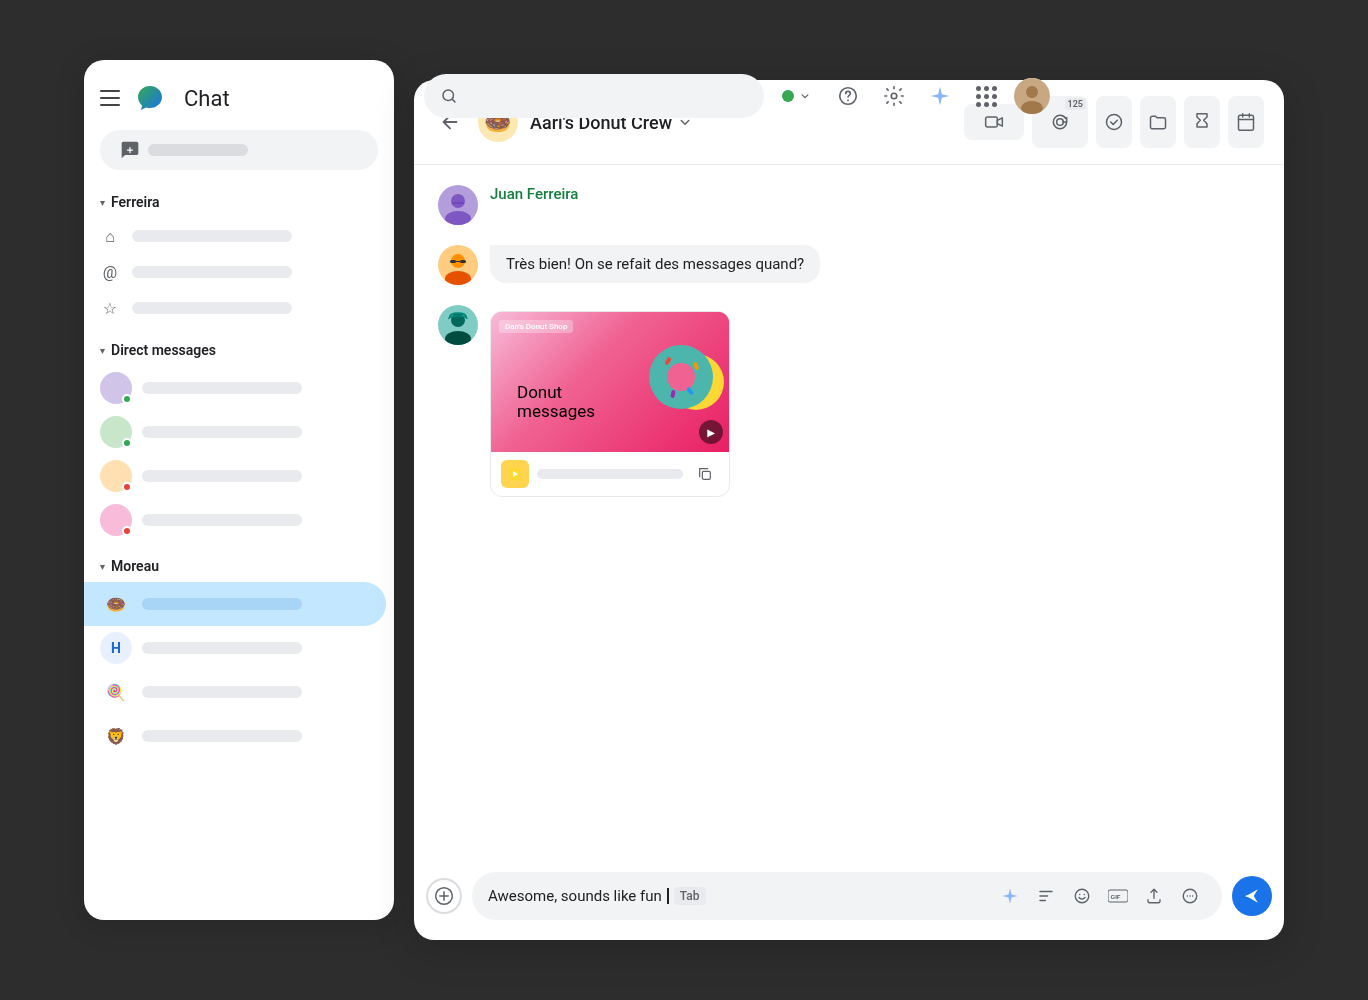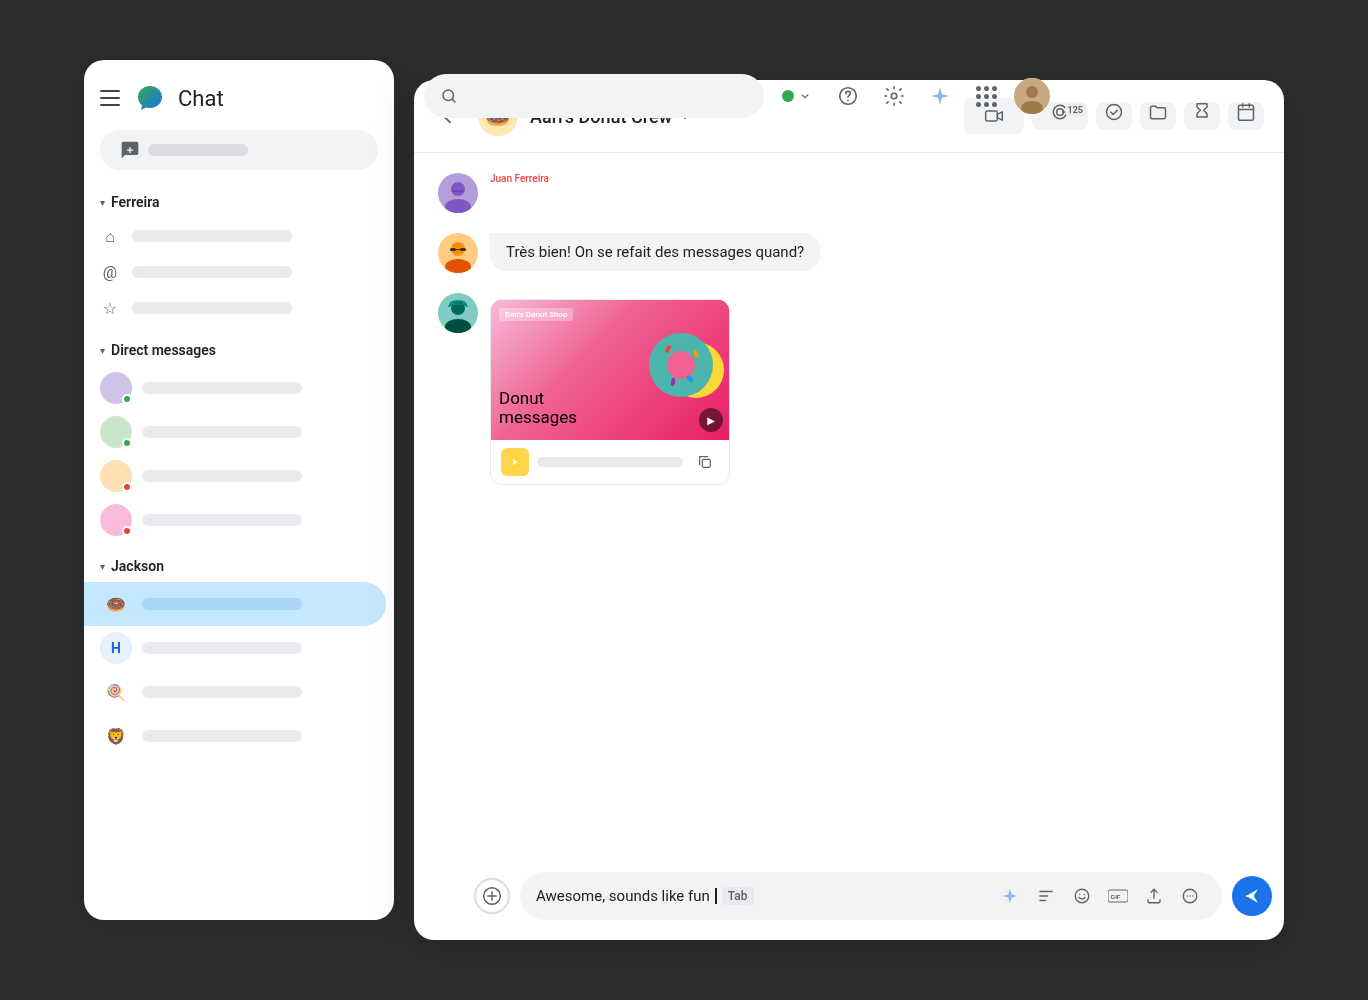--- a/index.html
+++ b/index.html
@@ -57,21 +57,21 @@
       width: 20px;
       height: 2px;
       background: #444;
       border-radius: 2px;
     }
 
     .app-title {
       font-size: 22px;
       font-weight: 400;
       color: #202124;
-      margin-left: 2px;
+      margin-left: 8px;
     }
 
     .new-chat-btn {
       display: flex;
       align-items: center;
       gap: 8px;
       background: #f1f3f4;
       border: none;
       border-radius: 20px;
       padding: 10px 20px;
@@ -305,25 +305,25 @@
 
     .chat-actions {
       margin-left: auto;
       display: flex;
       align-items: center;
       gap: 8px;
     }
 
     .chat-action-btn {
       width: 36px;
-      height: 28px;
+      height: 52px;
       border-radius: 8px;
       background: #f1f3f4;
       display: flex;
-      align-items: flex-start;
+      align-items: center;
       justify-content: center;
       cursor: pointer;
       color: #444;
       font-size: 16px;
     }
 
     .video-btn {
       width: 60px;
       height: 36px;
       border-radius: 8px;
@@ -368,23 +368,23 @@
     }
 
     .message-meta {
       display: flex;
       align-items: center;
       gap: 8px;
       margin-bottom: 4px;
     }
 
     .message-sender {
-      font-size: 10px;
+      font-size: 15px;
       font-weight: 500;
-      color: #ef4444;
+      color: #15803d;
     }
 
     .translate-btn {
       display: flex;
       align-items: center;
       gap: 4px;
       font-size: 13px;
       color: #1a73e8;
       cursor: pointer;
       font-weight: 500;
@@ -415,21 +415,21 @@
     }
 
     .donut-image {
       width: 240px;
       height: 140px;
       background: linear-gradient(135deg, #f48fb1 0%, #f06292 50%, #e91e63 100%);
       position: relative;
       overflow: hidden;
       display: flex;
       align-items: flex-end;
-      padding: 8px;
+      padding: 26px;
     }
 
     .video-overlay {
       position: absolute;
       bottom: 8px;
       right: 8px;
       width: 24px;
       height: 24px;
       background: rgba(0,0,0,0.5);
       border-radius: 50%;
@@ -473,21 +473,20 @@
       justify-content: center;
       font-size: 14px;
       color: #5f6368;
       cursor: pointer;
     }
 
     
     .input-area {
       padding: 12px 12px 20px;
       border-top: none;
-      margin-left: 48px;
     }
 
     .input-row {
       display: flex;
       align-items: center;
       gap: 10px;
     }
 
     .add-btn {
       width: 36px;
@@ -671,21 +670,21 @@
 
     <div class="dm-item">
       <div class="avatar-placeholder" style="width:32px;height:32px;border-radius:50%;background:#f8bbd9;position:relative;flex-shrink:0;">
         <div class="status-dot red"></div>
       </div>
       <div class="placeholder-bar medium"></div>
     </div>
 
     <div class="section-header" style="margin-top:8px;">
       <span class="chevron">▾</span>
-      <span class="section-title">Jackson</span>
+      <span class="section-title">Moreau</span>
     </div>
 
     <div class="space-item active">
       <div class="space-icon emoji">🍩</div>
       <div class="placeholder-bar medium" style="background:#a8d5f5;"></div>
     </div>
 
     <div class="space-item">
       <div class="space-icon blue">H</div>
       <div class="placeholder-bar medium"></div>

